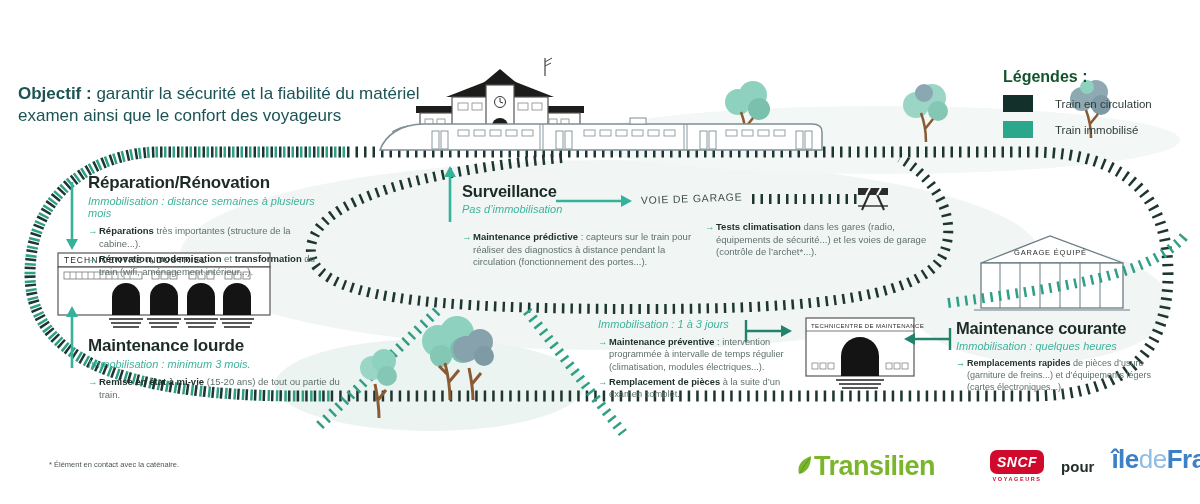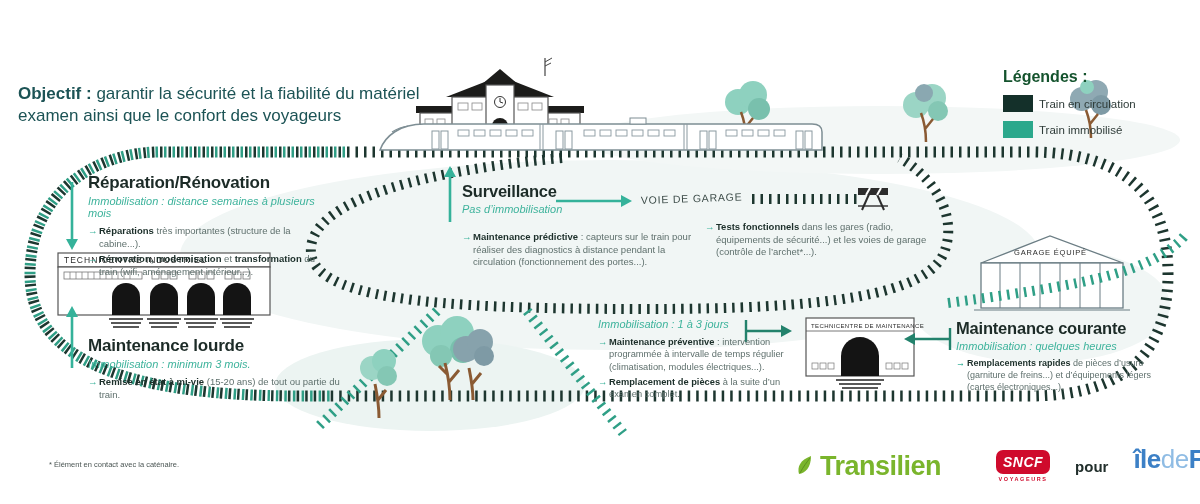--- a/index.html
+++ b/index.html
@@ -8,21 +8,21 @@
   .abs{position:absolute;}
   svg.scene{position:absolute;left:0;top:0;z-index:0;}
   .layer{z-index:2;}
 
   .main-title{left:18px;top:8px;width:1100px;font-size:25.5px;font-weight:bold;color:#16302b;letter-spacing:-.3px;}
   .objective{left:18px;top:66px;width:440px;font-size:17px;line-height:1.3;color:#1c5355;}
   .objective .b{font-weight:bold;}
 
   .legend{left:1003px;top:68px;width:190px;}
   .legend-title{font-size:16px;font-weight:bold;color:#14532d;margin-bottom:9px;}
-  .legend-item{display:flex;align-items:center;gap:6px;margin-top:9px;}
+  .legend-item{display:flex;align-items:center;gap:22px;margin-top:9px;}
   .swatch{width:30px;height:17px;flex:0 0 auto;}
   .legend-label{font-size:11.5px;color:#2f3c39;}
 
   .section h3{margin:0;font-size:17px;font-weight:bold;color:#1c2b27;letter-spacing:-.2px;}
   .section .sub{font-style:italic;color:#3eb39c;font-size:11px;margin:2px 0 6px;}
   .bullets{list-style:none;margin:0;padding:0;font-size:9.5px;color:#5f706d;line-height:1.32;}
   .bullets li{margin-bottom:3px;padding-left:11px;position:relative;}
   .bullets .arr{position:absolute;left:0;top:0;color:#3eb39c;font-weight:bold;}
   .bullets .b{font-weight:bold;color:#1c2f2a;}
   .s-reparation{left:88px;top:173px;width:246px;}
@@ -33,27 +33,27 @@
   .s-legere{left:598px;top:316px;width:214px;}
   .s-legere .bullets{font-size:9.3px;}
   .s-courante{left:956px;top:319px;width:200px;}
   .s-courante .bullets{font-size:9px;}
   .s-courante h3,.s-surveillance h3{font-size:16.5px;}
   .s-legere h3{font-size:16px;}
 
   .footnote{left:8px;top:460px;font-size:7.5px;color:#4a5553;margin-left:41px;}
 
   .footer{left:796px;top:438px;height:56px;display:flex;align-items:center;gap:13px;}
-  .transilien{display:flex;align-items:flex-end;gap:6px;}
+  .transilien{display:flex;align-items:flex-end;gap:0;}
   .transilien-word{font-size:27px;font-weight:bold;color:#7ab52c;letter-spacing:-.5px;line-height:1;}
   .sncf{display:flex;flex-direction:column;align-items:center;margin-left:-2px;padding-left:44px;}
   .sncf-box{width:54px;height:24px;background:#cf0a2c;border-radius:7px;display:flex;align-items:center;justify-content:center;}
   .sncf-box span{color:#fff;font-weight:bold;font-style:italic;font-size:14px;letter-spacing:.5px;}
   .sncf-sub{font-size:5.5px;color:#cf0a2c;letter-spacing:1.6px;font-weight:bold;margin-top:2px;}
-  .pour{font-size:15px;font-weight:bold;color:#222f2c;margin:0 12px;}
+  .pour{font-size:15px;font-weight:bold;color:#222f2c;margin:0 4px;}
   .idf{display:flex;align-items:center;gap:7px;}
   .idf-text{display:flex;flex-direction:column;align-items:flex-end;line-height:1;}
   .idf-line{font-size:26px;letter-spacing:-.5px;}
   .idf-ile,.idf-france{font-weight:bold;color:#3c80c6;}
   .idf-de{color:#8fbce4;}
   .idf-mob{font-size:12.5px;color:#3c80c6;margin-top:1px;}
 </style>
 </head>
 <body>
 
@@ -317,21 +317,21 @@
   <div class="abs layer section s-surveillance">
     <h3>Surveillance</h3>
     <div class="sub">Pas d’immobilisation</div>
     <ul class="bullets">
       <li><span class="arr">→</span><span><span class="b">Maintenance prédictive</span><span> : capteurs sur le train pour réaliser des diagnostics à distance pendant la circulation (fonctionnement des portes...).</span></span></li>
     </ul>
   </div>
 
   <div class="abs layer section s-tests">
     <ul class="bullets">
-      <li><span class="arr">→</span><span><span class="b">Tests fonctionnels</span><span> dans les gares (radio, équipements de sécurité...) et les voies de garage (contrôle de l’archet*...).</span></span></li>
+      <li><span class="arr">→</span><span><span class="b">Tests climatisation</span><span> dans les gares (radio, équipements de sécurité...) et les voies de garage (contrôle de l’archet*...).</span></span></li>
     </ul>
   </div>
 
   <div class="abs layer section s-legere">
     <div class="sub">Immobilisation : 1 à 3 jours</div>
     <ul class="bullets">
       <li><span class="arr">→</span><span><span class="b">Maintenance préventive</span><span> : intervention programmée à intervalle de temps régulier (climatisation, modules électriques...).</span></span></li>
       <li><span class="arr">→</span><span><span class="b">Remplacement de pièces</span><span> à la suite d’un examen complet.</span></span></li>
     </ul>
   </div>

